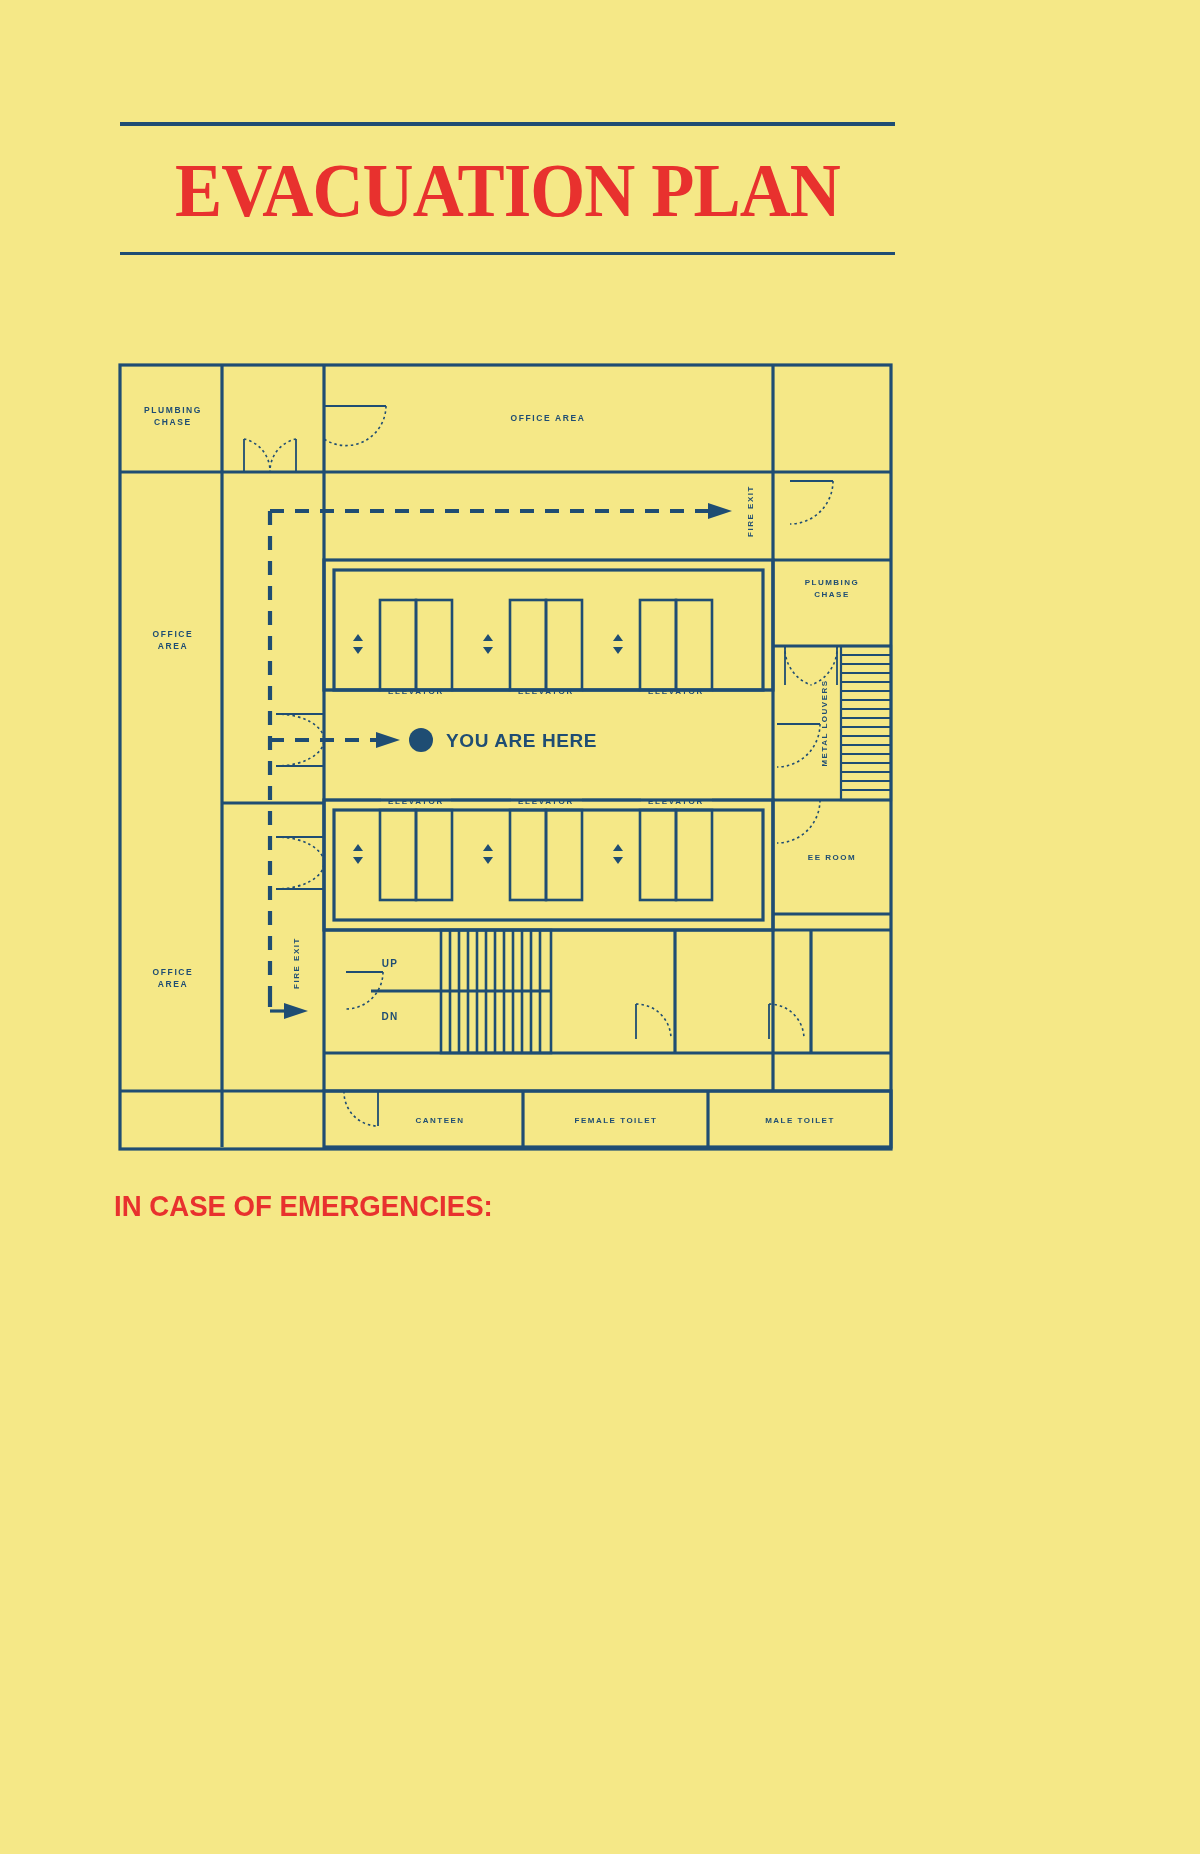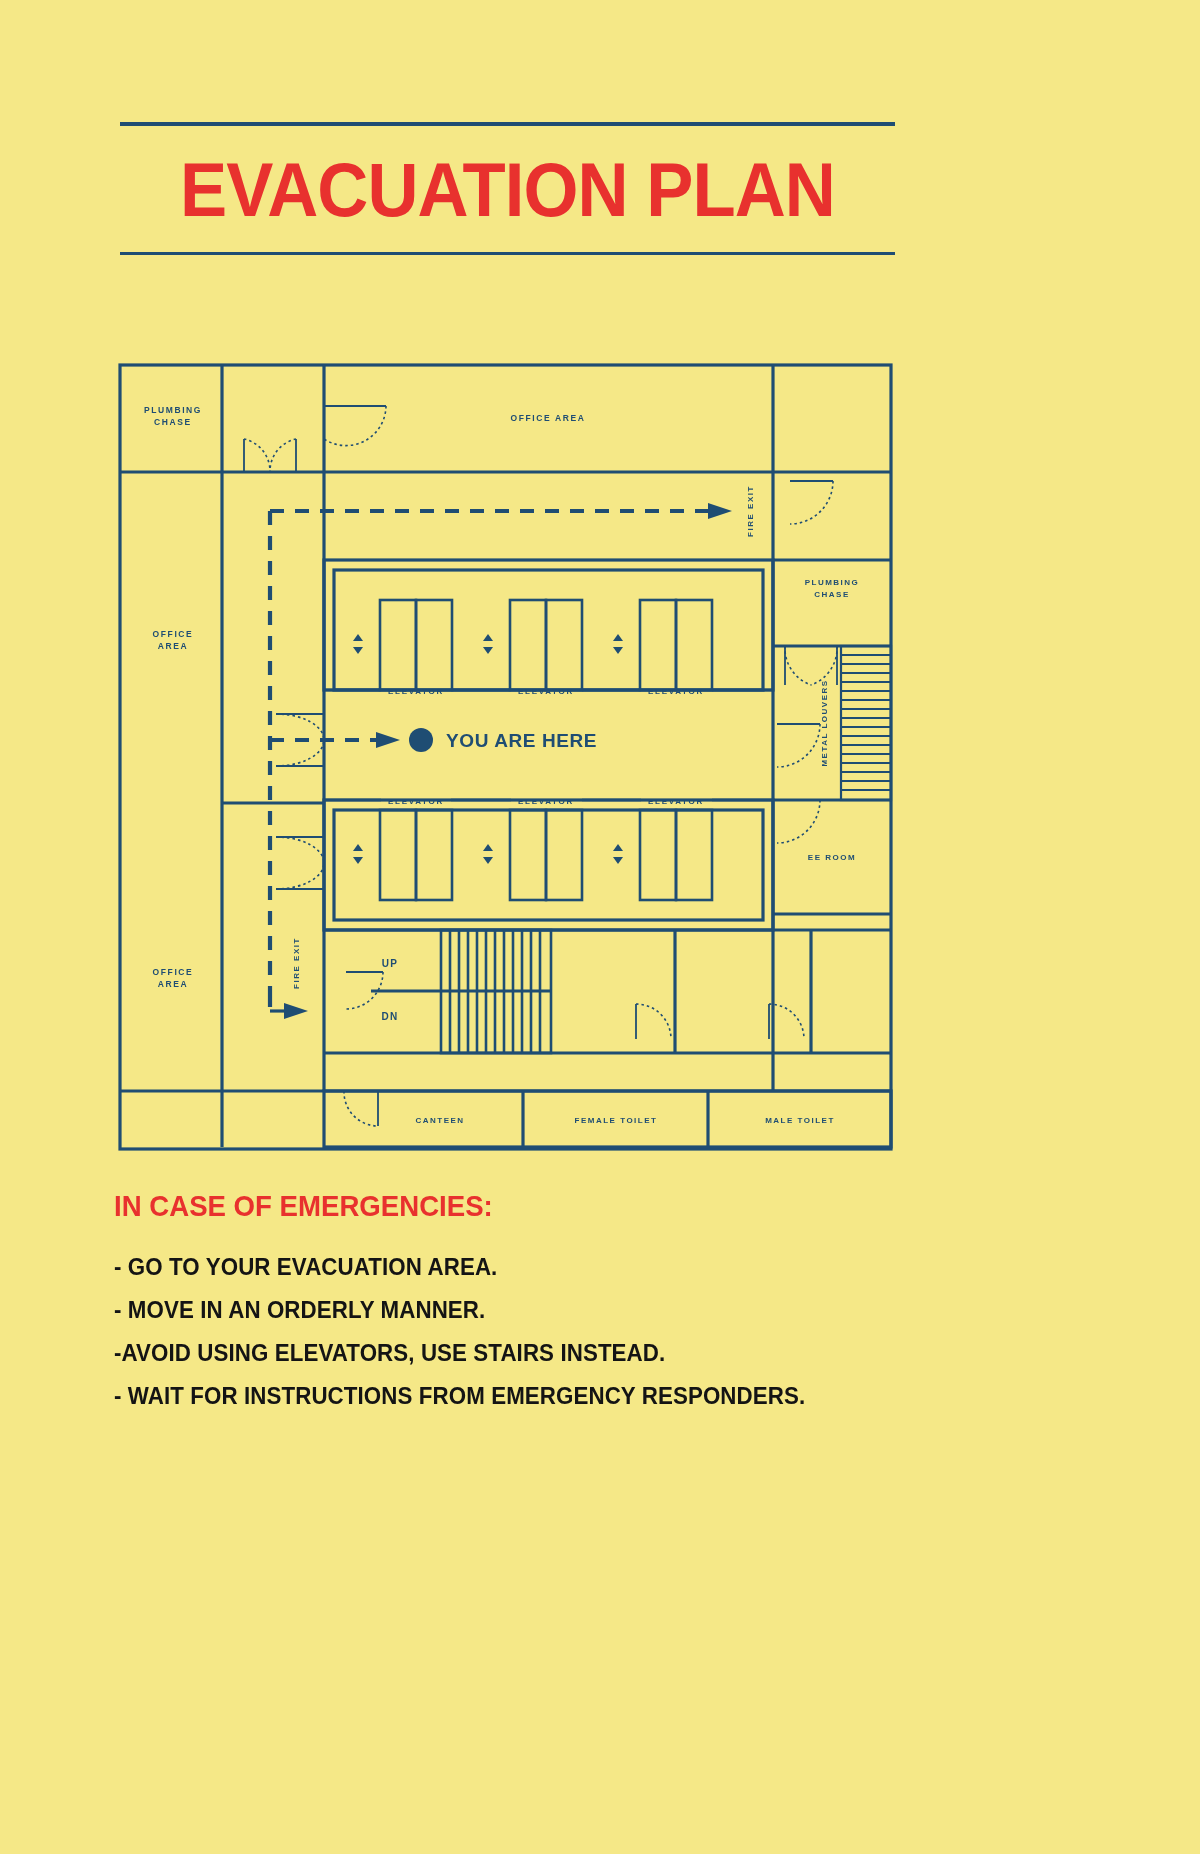--- a/index.html
+++ b/index.html
@@ -14,20 +14,21 @@
     position: relative;
     overflow: hidden;
   }
 
   
   .header {
     position: absolute;
     left: 120px;
     top: 122px;
     width: 775px;
+    font-family: Liberation Serif, serif;
   }
   .rule {
     height: 4px;
     background: #1f4d73;
     width: 100%;
   }
   .rule.bottom { height: 3px; }
   .title {
     color: #e8312e;
     font-size: 76px;
@@ -316,19 +317,13 @@
   <circle cx="303" cy="377" r="12" fill="#1f4d73"></circle>
   <text class="yah" x="328" y="384">YOU ARE HERE</text>
 
   <text class="lbl-s" x="635" y="148" transform="rotate(-90 635 148)">FIRE EXIT</text>
   <text class="lbl-s" x="181" y="600" transform="rotate(-90 181 600)">FIRE EXIT</text>
 </svg>
 </div>
 
 <div class="footer">
   <div class="footer-title">IN CASE OF EMERGENCIES:</div>
-  <div class="footer-list">
-    <div class="footer-line">- GO TO YOUR EVACUATION AREA.</div>
-    <div class="footer-line">- MOVE IN AN ORDERLY MANNER.</div>
-    <div class="footer-line">-AVOID USING ELEVATORS, USE STAIRS INSTEAD.</div>
-    <div class="footer-line">- WAIT FOR INSTRUCTIONS FROM  EMERGENCY RESPONDERS.</div>
-  </div>
 </div>
 
 </body></html>

